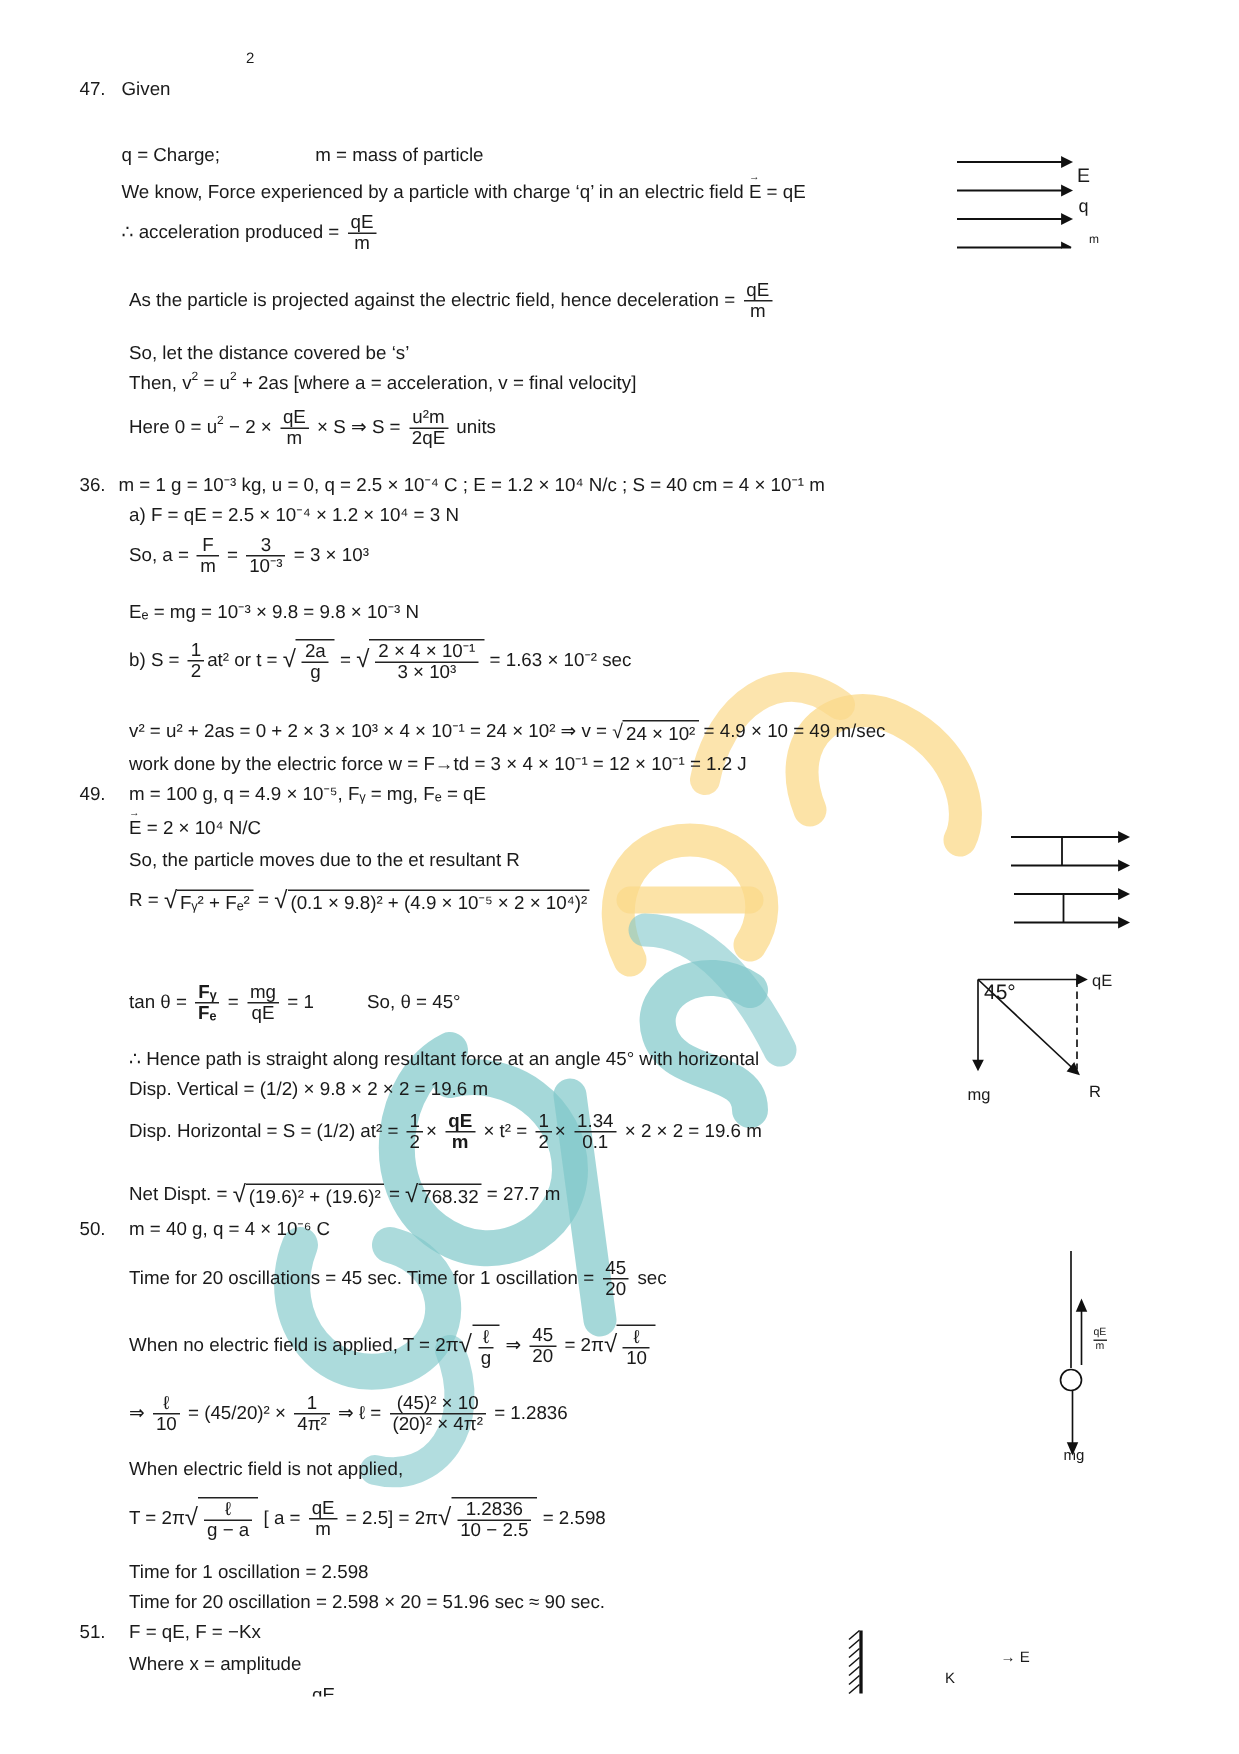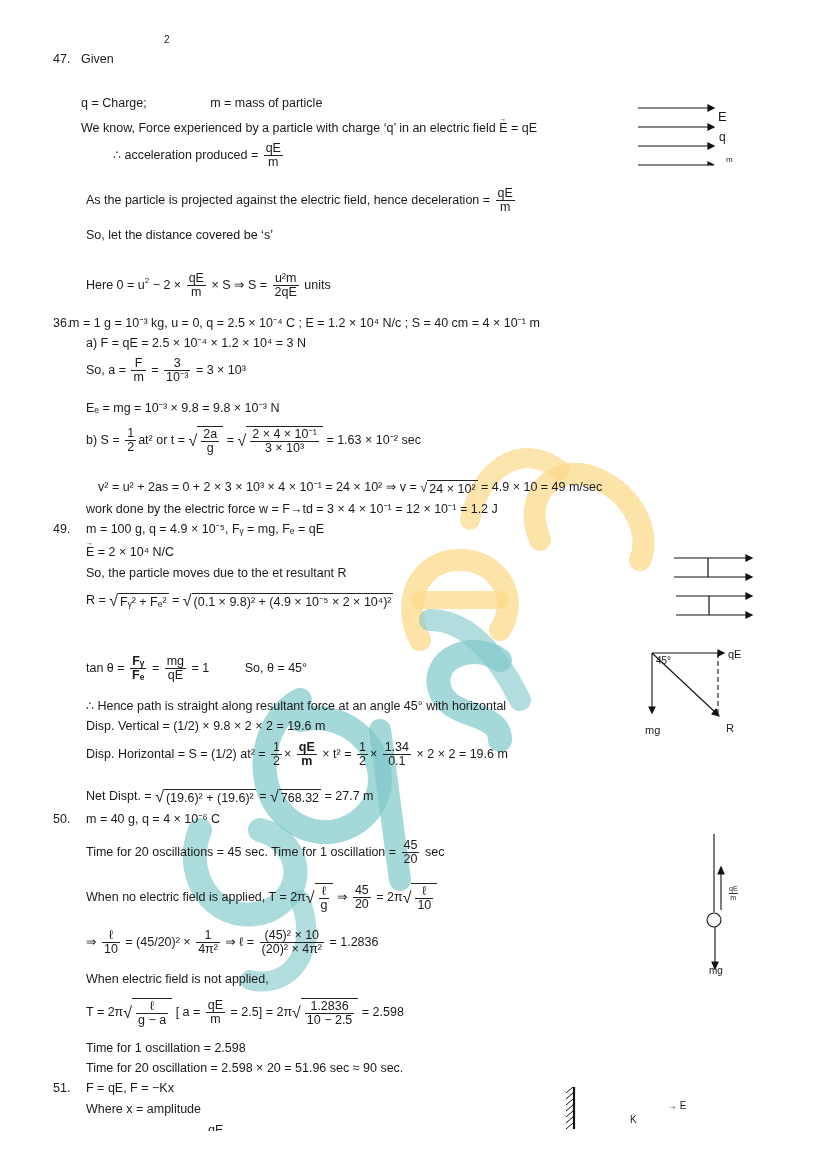--- a/index.html
+++ b/index.html
@@ -47,29 +47,32 @@
 
   <div class="qn" style="top:52px;">47.</div>
   <div class="ln" style="left:81px;top:52px;">Given</div>
   <div class="ln" style="left:81px;top:96px;">
     <span>q = Charge;</span>
     <span style="margin-left:60px;">m = mass of particle</span>
   </div>
   <div class="ln" style="left:81px;top:121px;">
     <span>We know, Force experienced by a particle with charge ‘q’ in an electric field </span><span class="vec">E</span><span> = qE</span>
   </div>
-  <div class="ln" style="left:81px;top:142px;line-height:18px;margin-left:32px;">
+  <div class="ln" style="left:81px;top:142px;line-height:18px;">
     <span>∴ acceleration produced = </span>
     <span class="frac"><span class="n">qE</span><span class="d">m</span></span>
   </div>
   <div class="ln" style="left:86px;top:187px;line-height:18px;">
     <span>As the particle is projected against the electric field, hence deceleration = </span>
     <span class="frac"><span class="n">qE</span><span class="d">m</span></span>
   </div>
   <div class="ln" style="left:86px;top:228px;">So, let the distance covered be ‘s’</div>
+  <div class="ln" style="left:86px;top:248px;">
+    <span>Then, v</span><sup>2</sup><span> = u</span><sup>2</sup><span> + 2as [where a = acceleration, v = final velocity]</span>
+  </div>
   <div class="ln" style="left:86px;top:272px;line-height:18px;">
     <span>Here 0 = u</span><sup>2</sup><span> − 2 × </span>
     <span class="frac"><span class="n">qE</span><span class="d">m</span></span><span> × S ⇒ S = </span>
     <span class="frac"><span class="n">u²m</span><span class="d">2qE</span></span><span> units</span>
   </div>
 
   <svg class="wm" style="left:630px;top:100px;" width="120" height="80">
     <g stroke="#111" stroke-width="1.2" fill="#111">
       <line x1="8" y1="8" x2="78" y2="8"></line>
         <polygon points="78,5 84,8 78,11"></polygon>
@@ -79,35 +82,35 @@
         <polygon points="78,43 84,46 78,49"></polygon>
       <line x1="8" y1="65" x2="78" y2="65"></line>
         <polygon points="78,62 84,65 78,65"></polygon>
     </g>
   </svg>
   <div class="ln" style="left:718px;top:110px;font-size:13px;">E</div>
   <div class="ln" style="left:719px;top:130px;font-size:12px;">q</div>
   <div class="ln" style="left:726px;top:153px;font-size:8px;">m</div>
 
   <div class="qn" style="top:316px;">36.</div>
-  <div class="ln" style="left:69px;top:316px;">m = 1 g = 10⁻³ kg,  u = 0,   q = 2.5 × 10⁻⁴ C ; E = 1.2 × 10⁴ N/c ; S = 40 cm = 4 × 10⁻¹ m</div>
+  <div class="ln" style="left:79px;top:316px;">m = 1 g = 10⁻³ kg,  u = 0,   q = 2.5 × 10⁻⁴ C ; E = 1.2 × 10⁴ N/c ; S = 40 cm = 4 × 10⁻¹ m</div>
   <div class="ln" style="left:86px;top:336px;text-align:center;">a) F = qE = 2.5 × 10⁻⁴ × 1.2 × 10⁴ = 3 N</div>
   <div class="ln" style="left:86px;top:357px;line-height:18px;">
     <span>So, a = </span>
     <span class="frac"><span class="n">F</span><span class="d">m</span></span> =
     <span class="frac"><span class="n">3</span><span class="d">10⁻³</span></span><span> = 3 × 10³</span>
   </div>
   <div class="ln" style="left:86px;top:401px;">Eₑ = mg = 10⁻³ × 9.8 = 9.8 × 10⁻³ N</div>
   <div class="ln" style="left:86px;top:426px;line-height:18px;">
     <span>b) S = </span>
     <span class="frac"><span class="n">1</span><span class="d">2</span></span><span>at²  or t = </span>
     <span class="sqrt"><span class="rad">√</span><span class="arg"><span class="frac"><span class="n">2a</span><span class="d">g</span></span></span></span> =
     <span class="sqrt"><span class="rad">√</span><span class="arg"><span class="frac"><span class="n">2 × 4 × 10⁻¹</span><span class="d">3 × 10³</span></span></span></span><span> = 1.63 × 10⁻² sec</span>
   </div>
-  <div class="ln" style="left:86px;top:480px;margin-left:12px;">
+  <div class="ln" style="left:86px;top:480px;">
     <span>v² = u² + 2as = 0 + 2 × 3 × 10³ × 4 × 10⁻¹ = 24 × 10² ⇒ v = </span><span class="sqrt"><span class="rad" style="font-size:13px;">√</span><span class="arg">24 × 10²</span></span><span>  = 4.9 × 10 = 49 m/sec</span>
   </div>
   <div class="ln" style="left:86px;top:502px;">work done by the electric force w = F→td = 3 × 4 × 10⁻¹  = 12 × 10⁻¹  = 1.2 J</div>
 
   <div class="qn" style="top:522px;">49.</div>
   <div class="ln" style="left:86px;top:522px;">m = 100 g, q = 4.9 × 10⁻⁵,   Fᵧ = mg,            Fₑ = qE</div>
   <div class="ln" style="left:86px;top:545px;">
     <span class="vec">E</span><span> = 2 × 10⁴ N/C</span>
   </div>
   <div class="ln" style="left:86px;top:566px;">So, the particle moves due to the et resultant R</div>
@@ -151,21 +154,21 @@
     <g stroke="#111" stroke-width="1.1" fill="#111">
       <line x1="12" y1="8" x2="78" y2="8"></line>
         <polygon points="78,5 84,8 78,11"></polygon>
       <line x1="12" y1="8" x2="12" y2="62"></line>
         <polygon points="9,62 12,68 15,62"></polygon>
       <line x1="12" y1="8" x2="76" y2="68"></line>
         <polygon points="72,69 79,71 76,64"></polygon>
       <line x1="78" y1="8" x2="78" y2="68" stroke-dasharray="5,3"></line>
     </g>
   </svg>
-  <div class="ln" style="left:656px;top:654px;font-size:10px;">45°</div>
+  <div class="ln" style="left:656px;top:654px;font-size:14px;">45°</div>
   <div class="ln" style="left:728px;top:647px;font-size:11px;">qE</div>
   <div class="ln" style="left:645px;top:723px;font-size:11px;">mg</div>
   <div class="ln" style="left:726px;top:721px;font-size:11px;">R</div>
 
   <div class="qn" style="top:812px;">50.</div>
   <div class="ln" style="left:86px;top:812px;">m = 40 g,   q = 4 × 10⁻⁶ C</div>
   <div class="ln" style="left:86px;top:839px;line-height:18px;">
     <span>Time for 20 oscillations = 45 sec. Time for 1 oscillation = </span>
     <span class="frac"><span class="n">45</span><span class="d">20</span></span><span> sec</span>
   </div>

